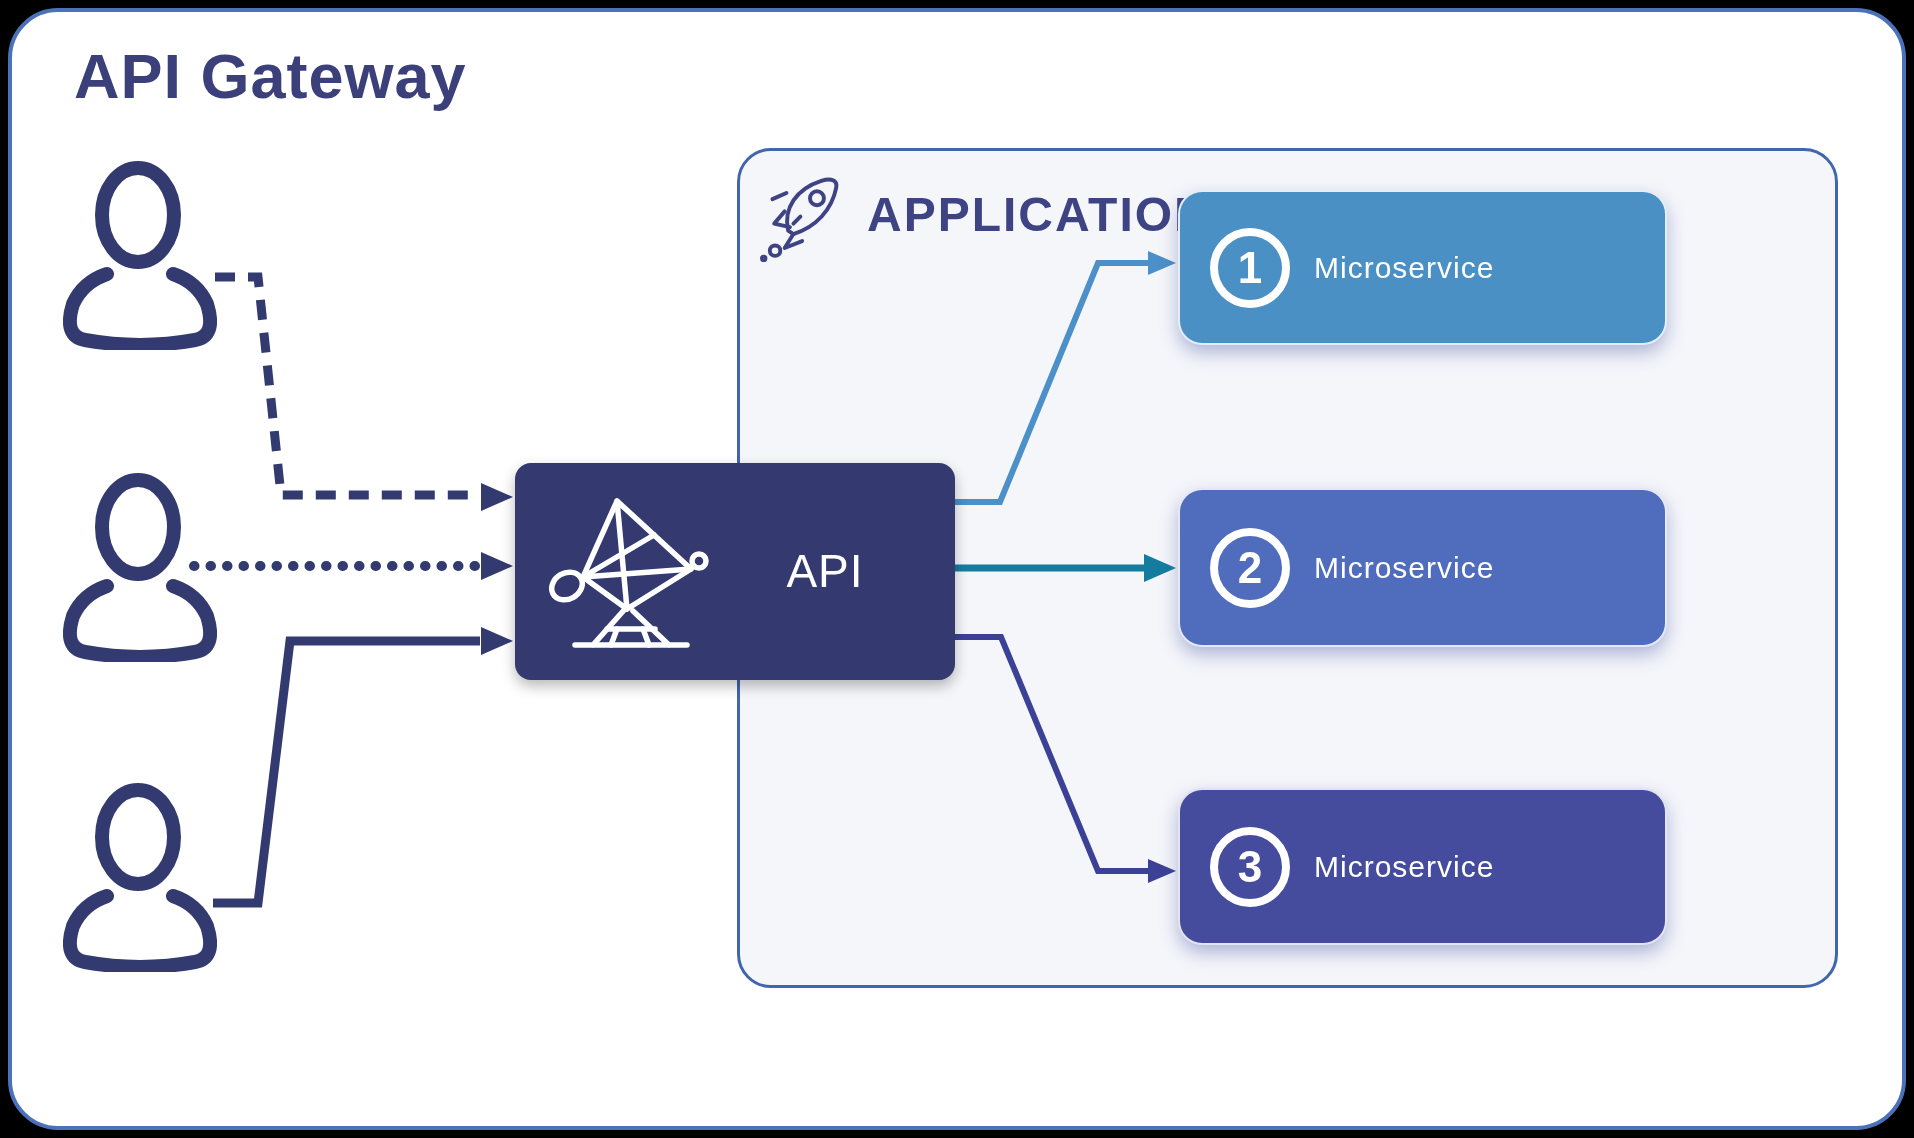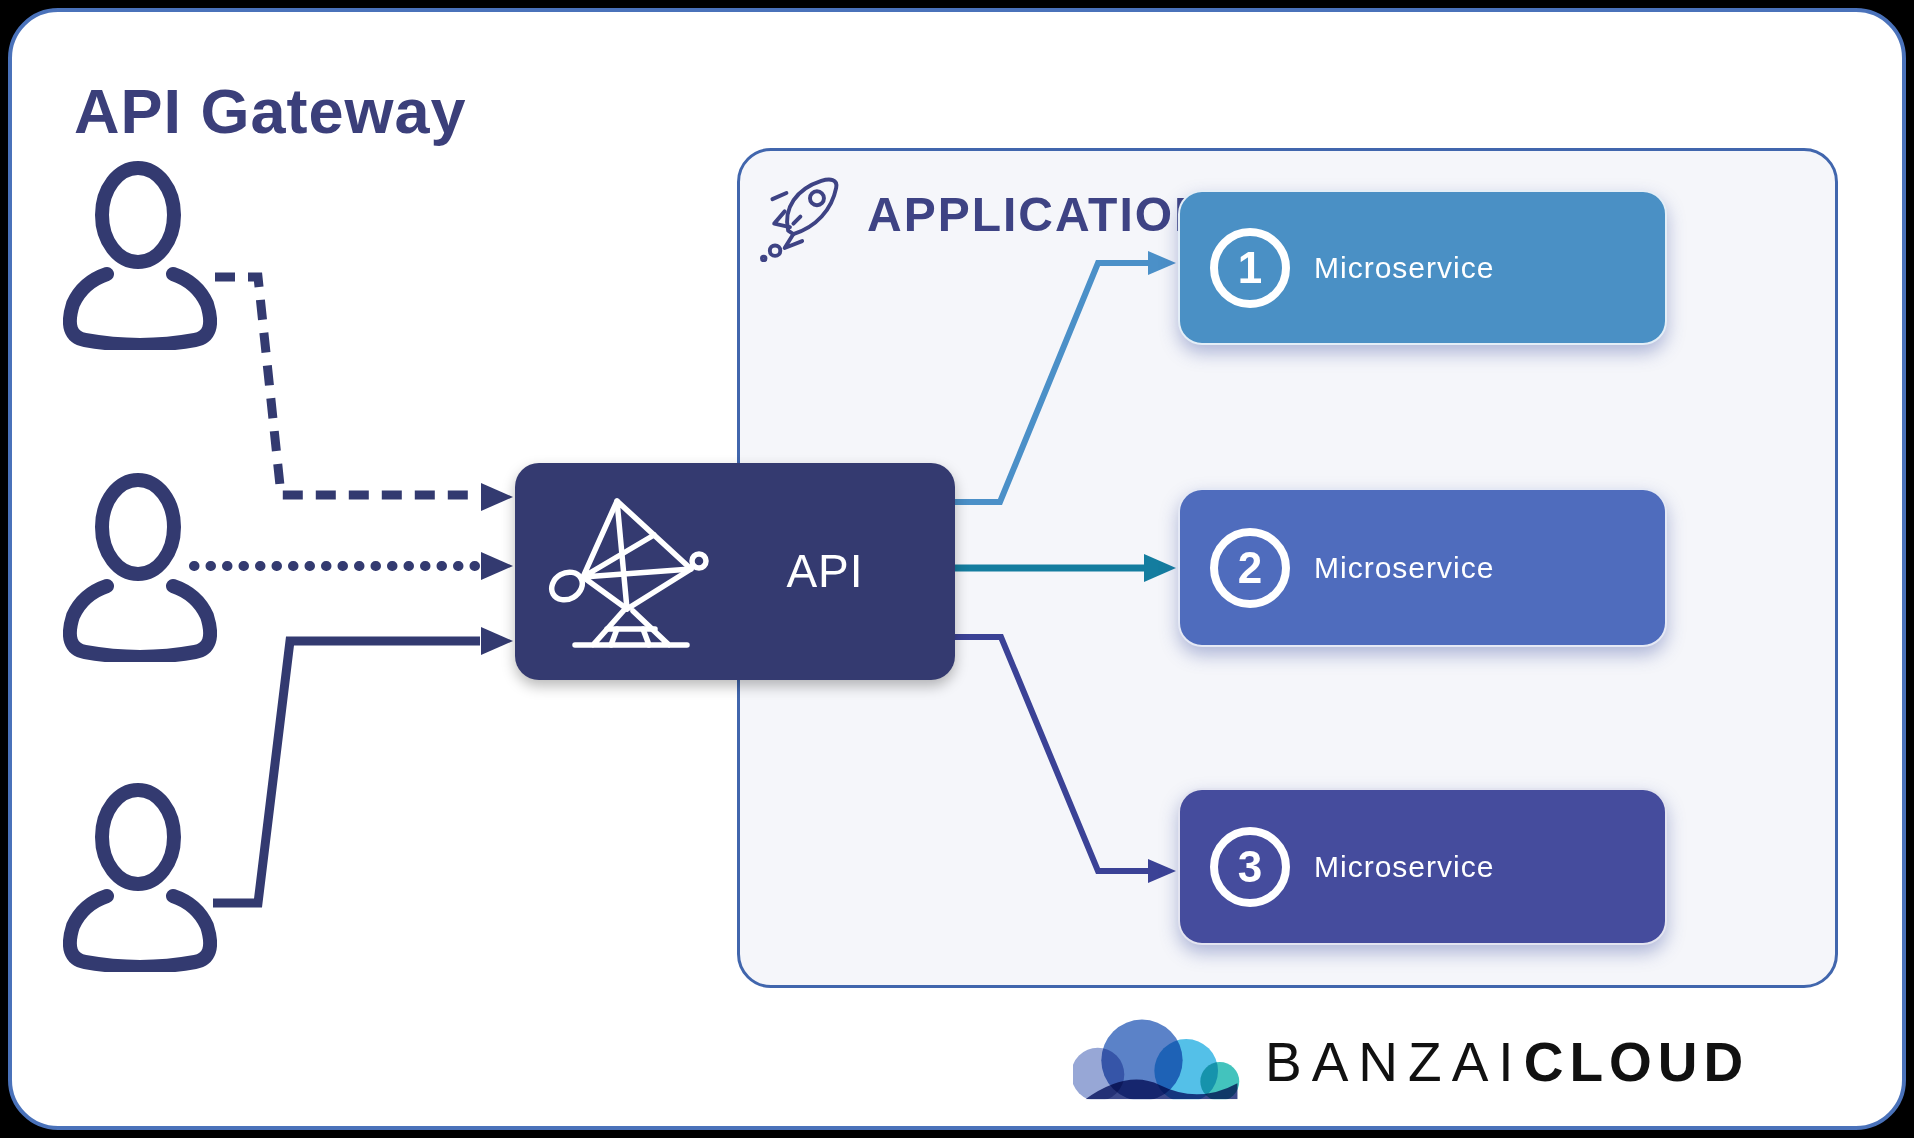--- a/index.html
+++ b/index.html
@@ -6,37 +6,37 @@
   #stage{
     position:relative;width:1914px;height:1138px;background:#000;overflow:hidden;
     font-family:"Liberation Sans", sans-serif;
   }
   .card{
     position:absolute;left:8px;top:8px;width:1890px;height:1114px;
     background:#ffffff;border:4px solid #4a72ba;border-radius:50px;
   }
   .page-title{
     position:absolute;left:74px;top:40px;
-    font-size:63px;font-weight:bold;color:#3b3f7a;letter-spacing:1px;margin-top:35px;
+    font-size:63px;font-weight:bold;color:#3b3f7a;letter-spacing:1px;
   }
   
   .app-panel{
     position:absolute;left:737px;top:148px;width:1101px;height:840px;
     background:#f5f6fa;border:3px solid #4166ad;border-radius:34px;box-sizing:border-box;
   }
   .app-header{
     position:absolute;left:753px;top:166px;display:flex;align-items:center;gap:14px;
   }
   .app-label{
     font-size:48px;font-weight:600;color:#3e4384;letter-spacing:2px;
   }
   
   .gateway-box{
     position:absolute;left:515px;top:463px;width:440px;height:217px;
-    background:#343a70;border-radius:24px;display:flex;align-items:center;
+    background:#343a70;border-radius:16px;display:flex;align-items:center;
     padding:0 14px;box-sizing:border-box;box-shadow:0 6px 14px rgba(0,0,0,.28);
     z-index:4;
   }
   .gateway-text{
     flex:1;display:flex;flex-direction:column;align-items:center;justify-content:center;
     color:#fff;font-size:46px;font-weight:500;letter-spacing:1px;line-height:1.35;
   }
   
   .ms-card{
     position:absolute;left:1178px;width:489px;
@@ -158,33 +158,14 @@
   </div>
   <div class="ms-card" id="ms-2">
     <div class="ms-badge">2</div>
     <div class="ms-label">Microservice</div>
   </div>
   <div class="ms-card" id="ms-3">
     <div class="ms-badge">3</div>
     <div class="ms-label">Microservice</div>
   </div>
 
-  <div class="logo">
-    <svg class="logo-mark" viewBox="0 0 190 100">
-      <defs>
-          <clipPath id="base">
-            <rect x="0" y="0" width="190" height="92"></rect>
-          </clipPath>
-        </defs>
-      <g clip-path="url(#base)">
-        <circle cx="28" cy="64" r="30" fill="#97a7d6" style="mix-blend-mode:multiply"></circle>
-        <circle cx="78" cy="48" r="46" fill="#5b82c8" style="mix-blend-mode:multiply"></circle>
-        <circle cx="128" cy="60" r="36" fill="#54c0e8" style="mix-blend-mode:multiply"></circle>
-        <circle cx="166" cy="72" r="22" fill="#43c3bd" style="mix-blend-mode:multiply"></circle>
-        <path d="M14 92 Q62 58 98 76 Q142 98 186 74 L186 92 Z" fill="#1b2a78" opacity="0.85" style="mix-blend-mode:multiply"></path>
-      </g>
-    </svg>
-    <div class="logo-word">
-      <span class="brand-light">BANZAI</span><span class="brand-bold">CLOUD</span>
-    </div>
-  </div>
 
 </div>
 
 </body></html>

